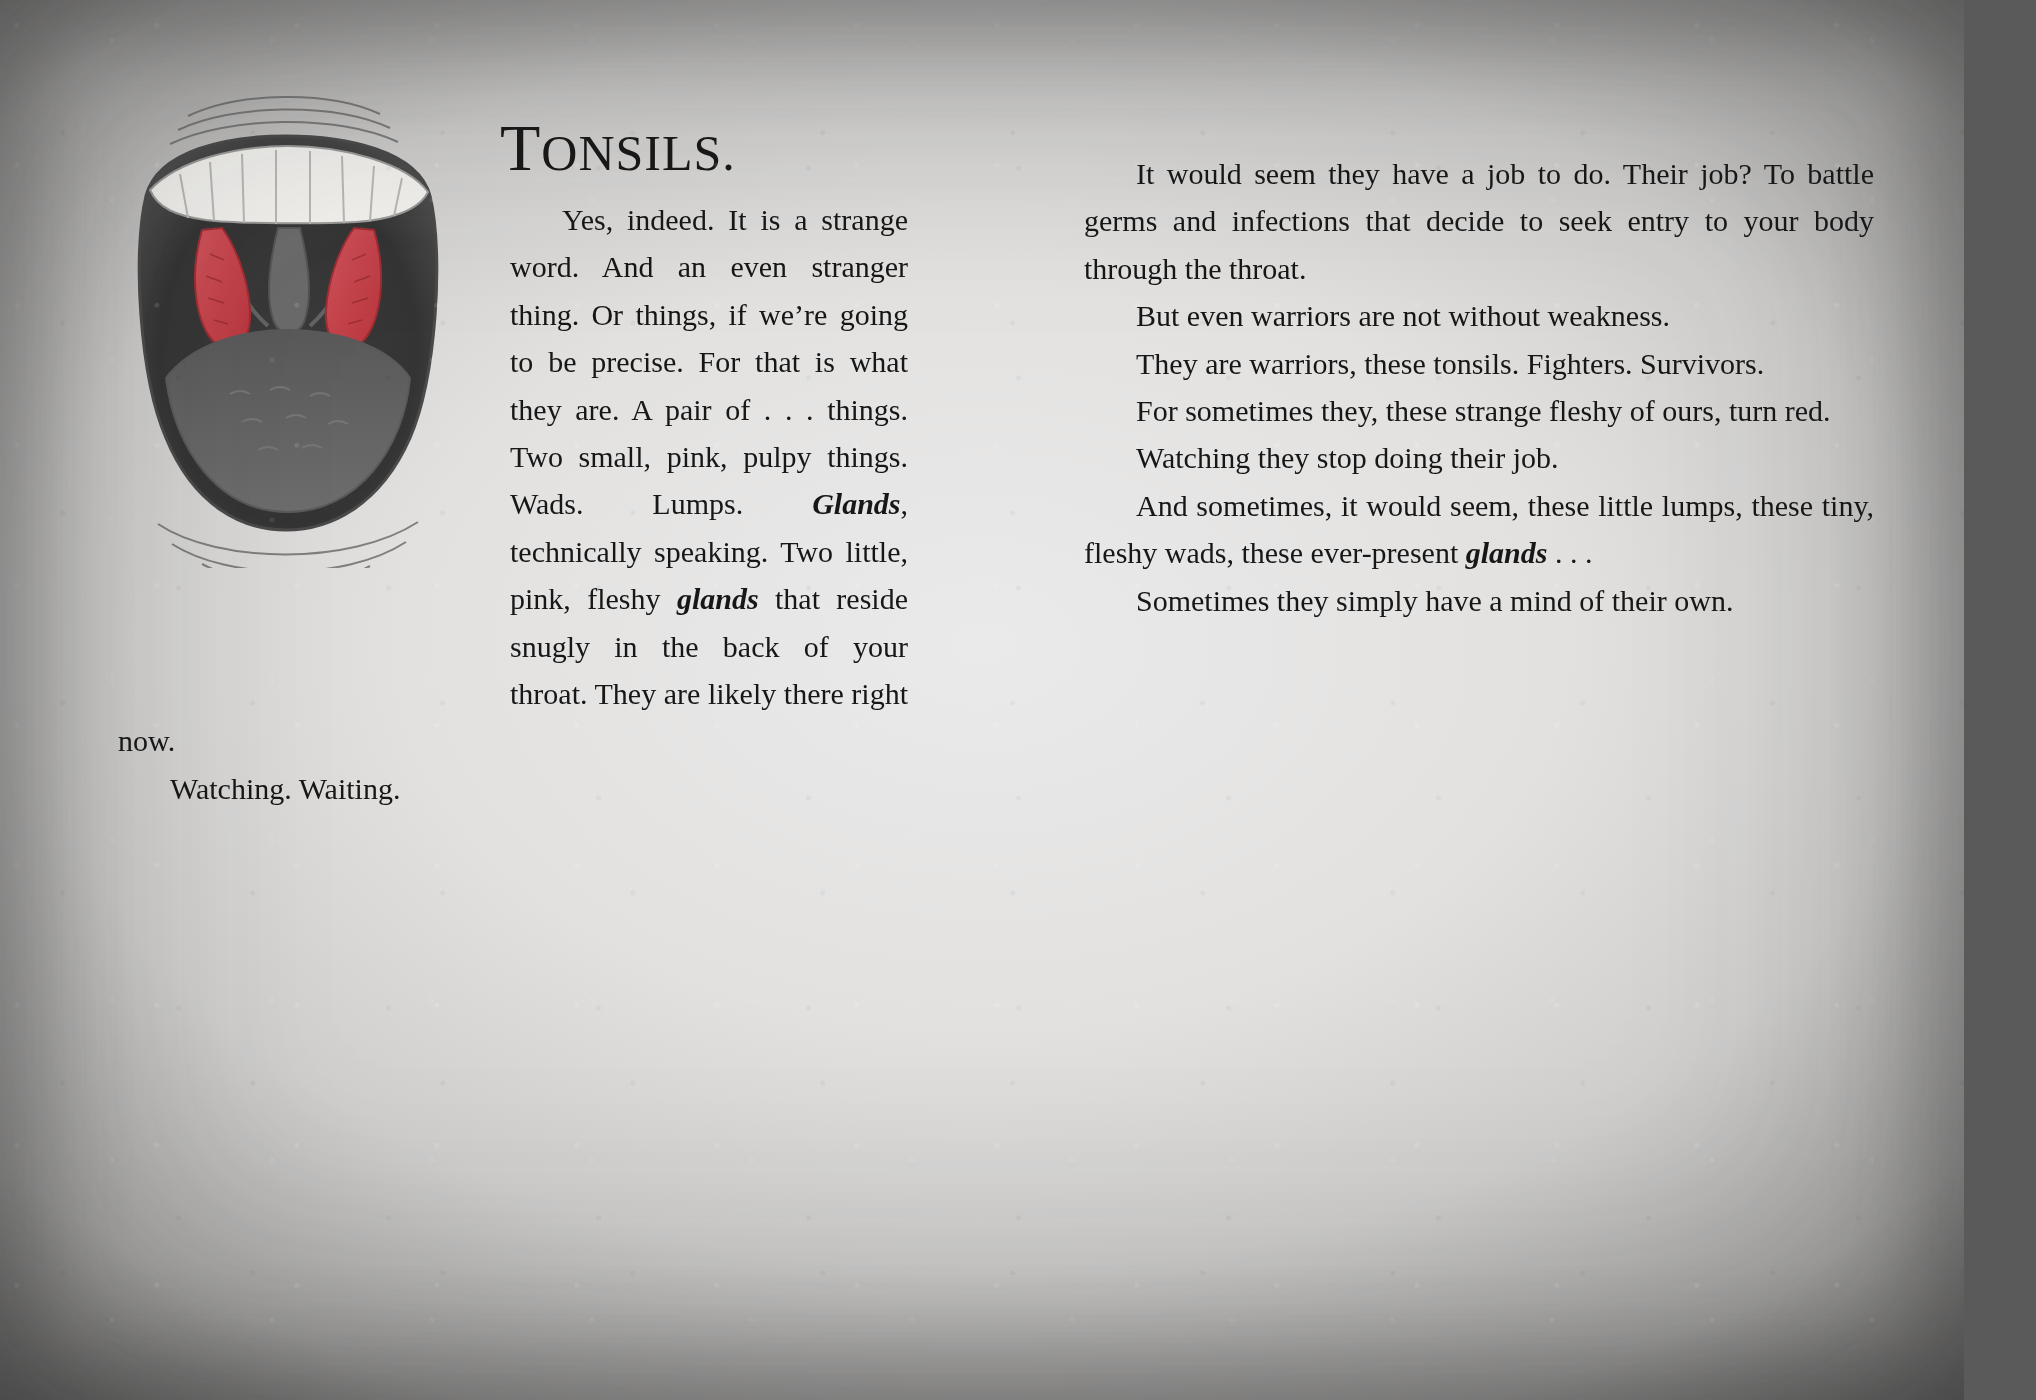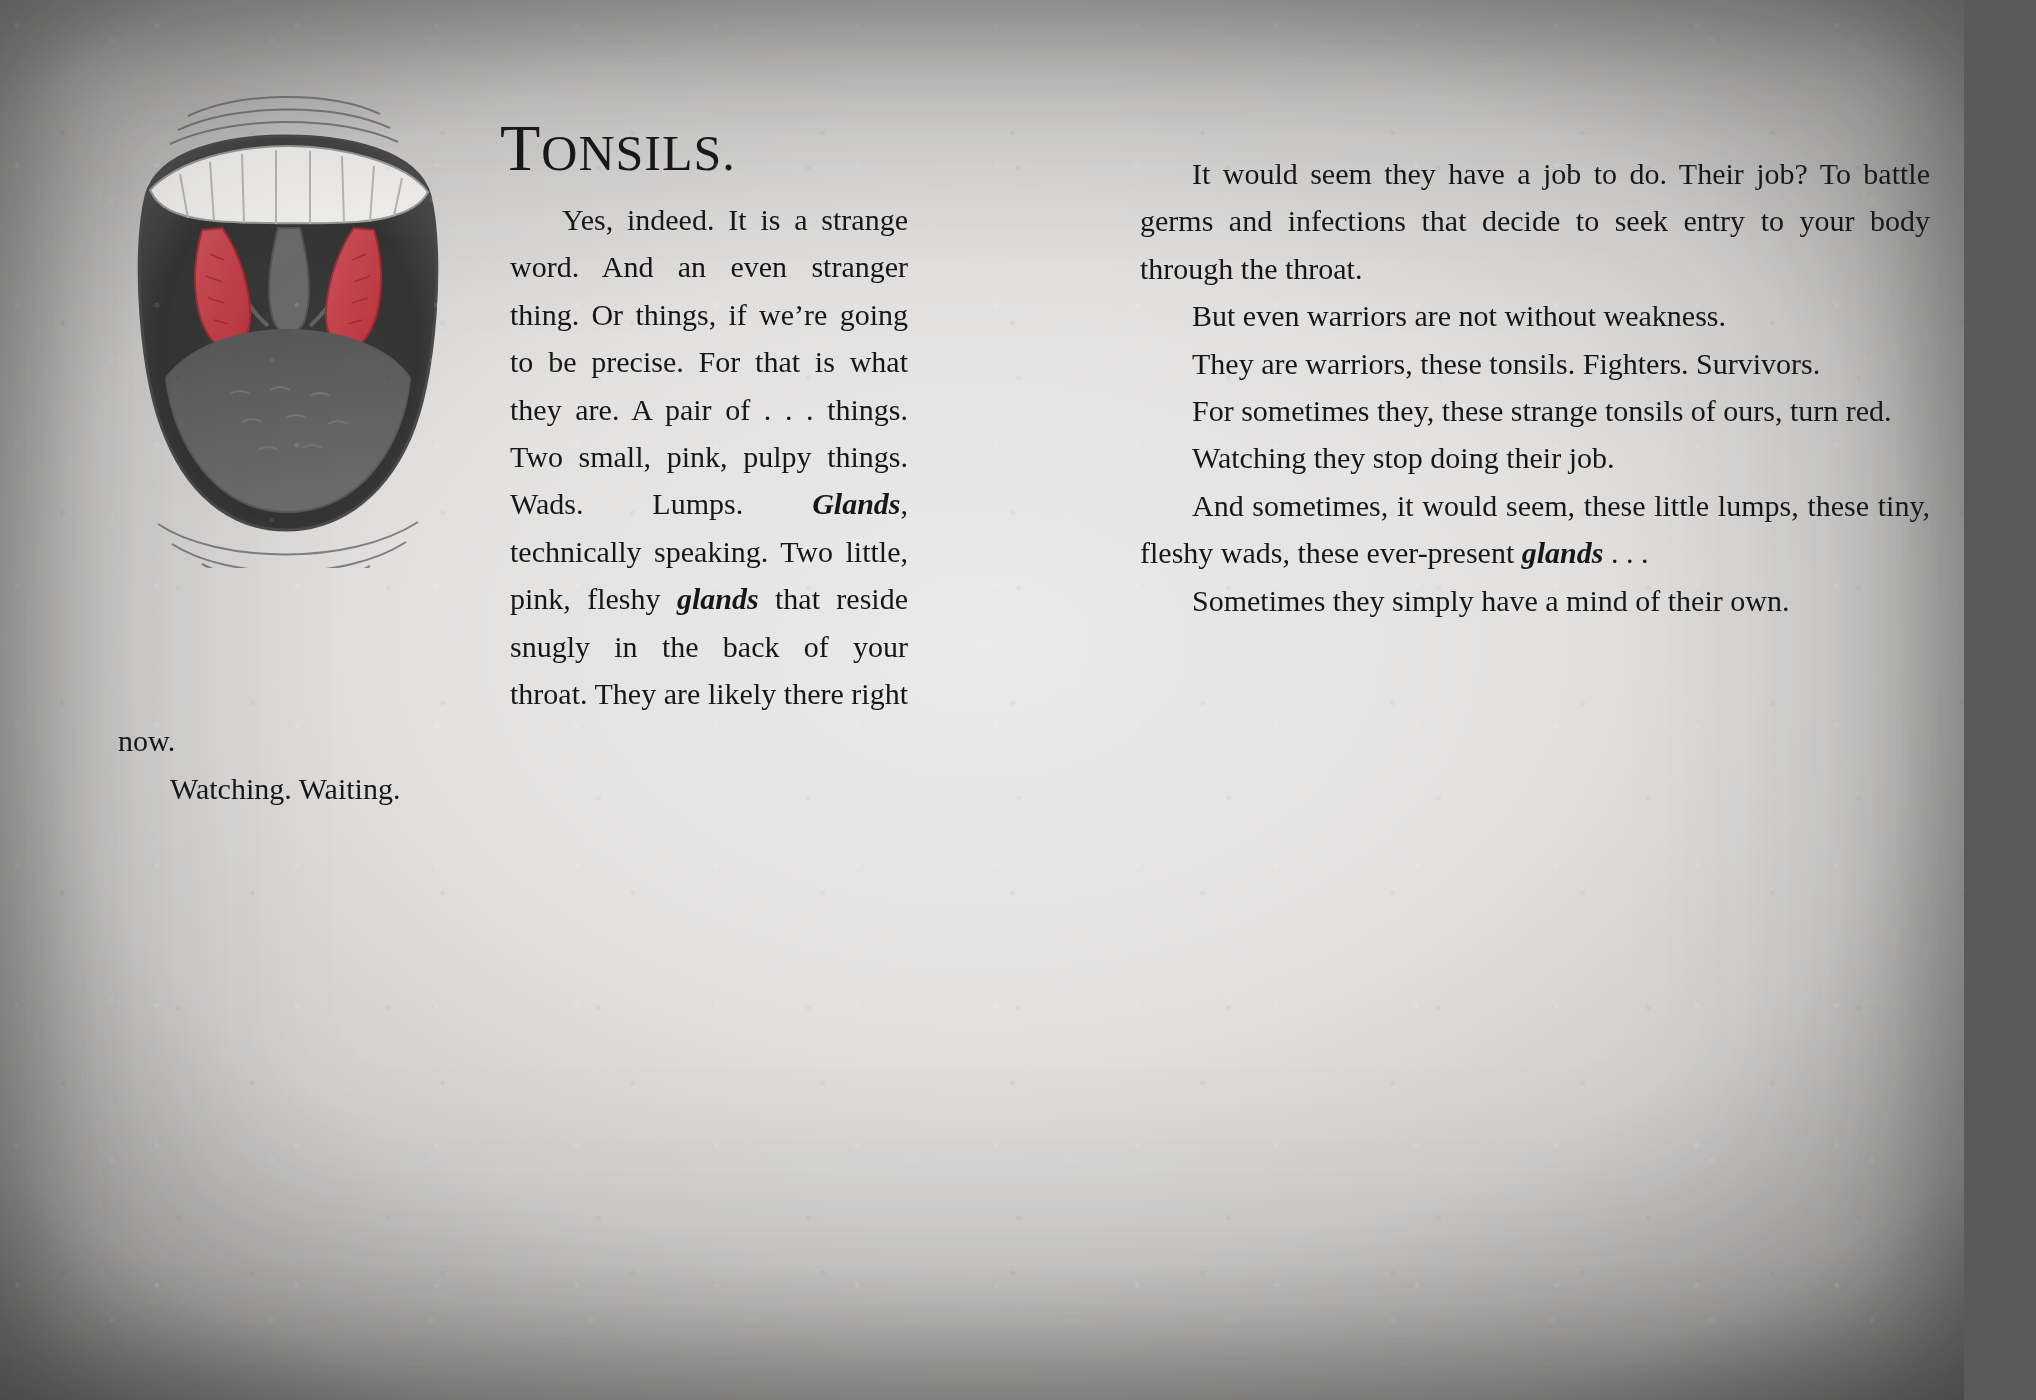--- a/index.html
+++ b/index.html
@@ -82,21 +82,21 @@
     hyphens: manual;
   }
   #spacer-illo {
     float: left;
     width: 392px;
     height: 486px;
     shape-outside: inset(0);
   }
   #right-body {
     position: absolute;
-    left: 1140px;
+    left: 1084px;
     top: 150px;
     width: 790px;
     font-size: 30px;
     line-height: 1.58;
     color: #171717;
     text-align: justify;
     text-justify: inter-word;
   }
 
   p {
@@ -203,21 +203,21 @@
   <div id="left-body">
     <div id="spacer-illo"></div>
     <p class="indent"><span>Yes, indeed. It is a strange word. And an even stranger thing. Or things, if we’re going to be precise. For that is what they are. A pair of . . . things. Two small, pink, pulpy things. Wads. Lumps. </span><em>Glands</em><span>, technically speaking. Two little, pink, fleshy </span><em>glands</em><span> that reside snugly in the back of your throat. They are likely there right now.</span></p>
     <p class="indent"><span>Watching. Waiting.</span></p>
   </div>
 
   <div id="right-body">
     <p class="indent"><span>It would seem they have a job to do. Their job? To battle germs and infections that decide to seek entry to your body through the throat.</span></p>
     <p class="indent"><span>But even warriors are not without weakness.</span></p>
     <p class="indent"><span>They are warriors, these tonsils. Fighters. Survivors.</span></p>
-    <p class="indent"><span>For sometimes they, these strange tonsils of ours, turn red.</span></p>
+    <p class="indent"><span>For sometimes they, these strange fleshy of ours, turn red.</span></p>
     <p class="indent"><span>Watching they stop doing their job.</span></p>
     <p class="indent"><span>And sometimes, it would seem, these little lumps, these tiny, fleshy wads, these ever-present </span><em>glands</em><span> . . .</span></p>
     <p class="indent"><span>Sometimes they simply have a mind of their own.</span></p>
   </div>
 
   <div id="grain"></div>
   <div id="vignette"></div>
 </div>
 
 </body></html>

